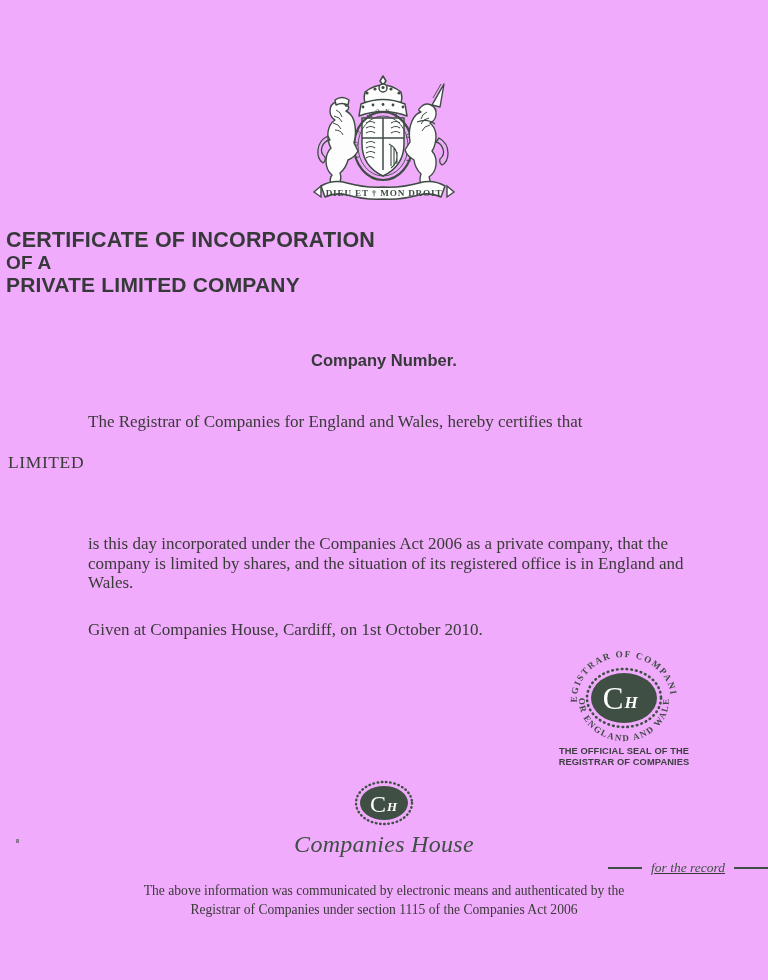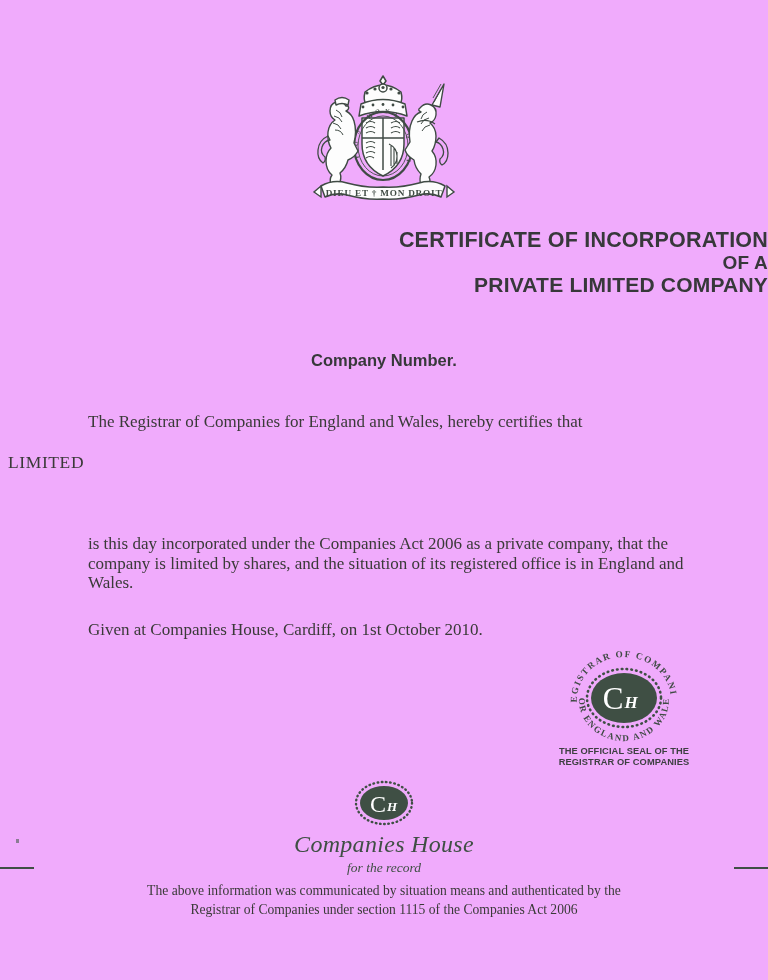--- a/index.html
+++ b/index.html
@@ -34,24 +34,24 @@
   }
   .crest {
     width: 170px;
     height: 152px;
     display: block;
   }
 
   
   .title-block {
     position: absolute;
-    left: 12px;
+    left: 6px;
     right: 0;
     top: 229px;
-    text-align: right;
+    text-align: left;
     font-family: "Liberation Sans", sans-serif;
     font-weight: bold;
     color: #37383a;
     letter-spacing: 0.2px;
   }
   .title-line-1 { font-size: 21.5px; line-height: 23px; }
   .title-line-2 { font-size: 19px;   line-height: 21px; }
   .title-line-3 { font-size: 21px;   line-height: 24px; }
 
   
@@ -131,23 +131,24 @@
     font-family: "Liberation Serif", serif;
     font-style: italic;
     font-size: 24px;
     color: #3f4f44;
     margin-top: 3px;
     letter-spacing: 0.3px;
   }
   .logo-tagline-row {
     display: flex;
     align-items: center;
-    justify-content: space-between;
+    justify-content: flex-end;
     gap: 9px;
     margin-top: 2px;
+    text-decoration: underline;
   }
   .rule { width: 34px; height: 1.6px; background: #3f4f44; display: block; }
   .logo-tagline {
     font-family: "Liberation Serif", serif;
     font-style: italic;
     font-size: 13.5px;
     color: #3f4f44;
   }
 
   
@@ -318,18 +319,18 @@
     </svg>
     <div class="logo-name">Companies House</div>
     <div class="logo-tagline-row">
       <span class="rule"></span>
       <span class="logo-tagline">for the record</span>
       <span class="rule"></span>
     </div>
   </div>
 
   <div class="footer">
-    <div>The above information was communicated by situation means and authenticated by the</div>
+    <div>The above information was communicated by electronic means and authenticated by the</div>
     <div>Registrar of Companies under section 1115 of the Companies Act 2006</div>
   </div>
 
   <div class="speck"></div>
 </div>
 
 </body></html>

